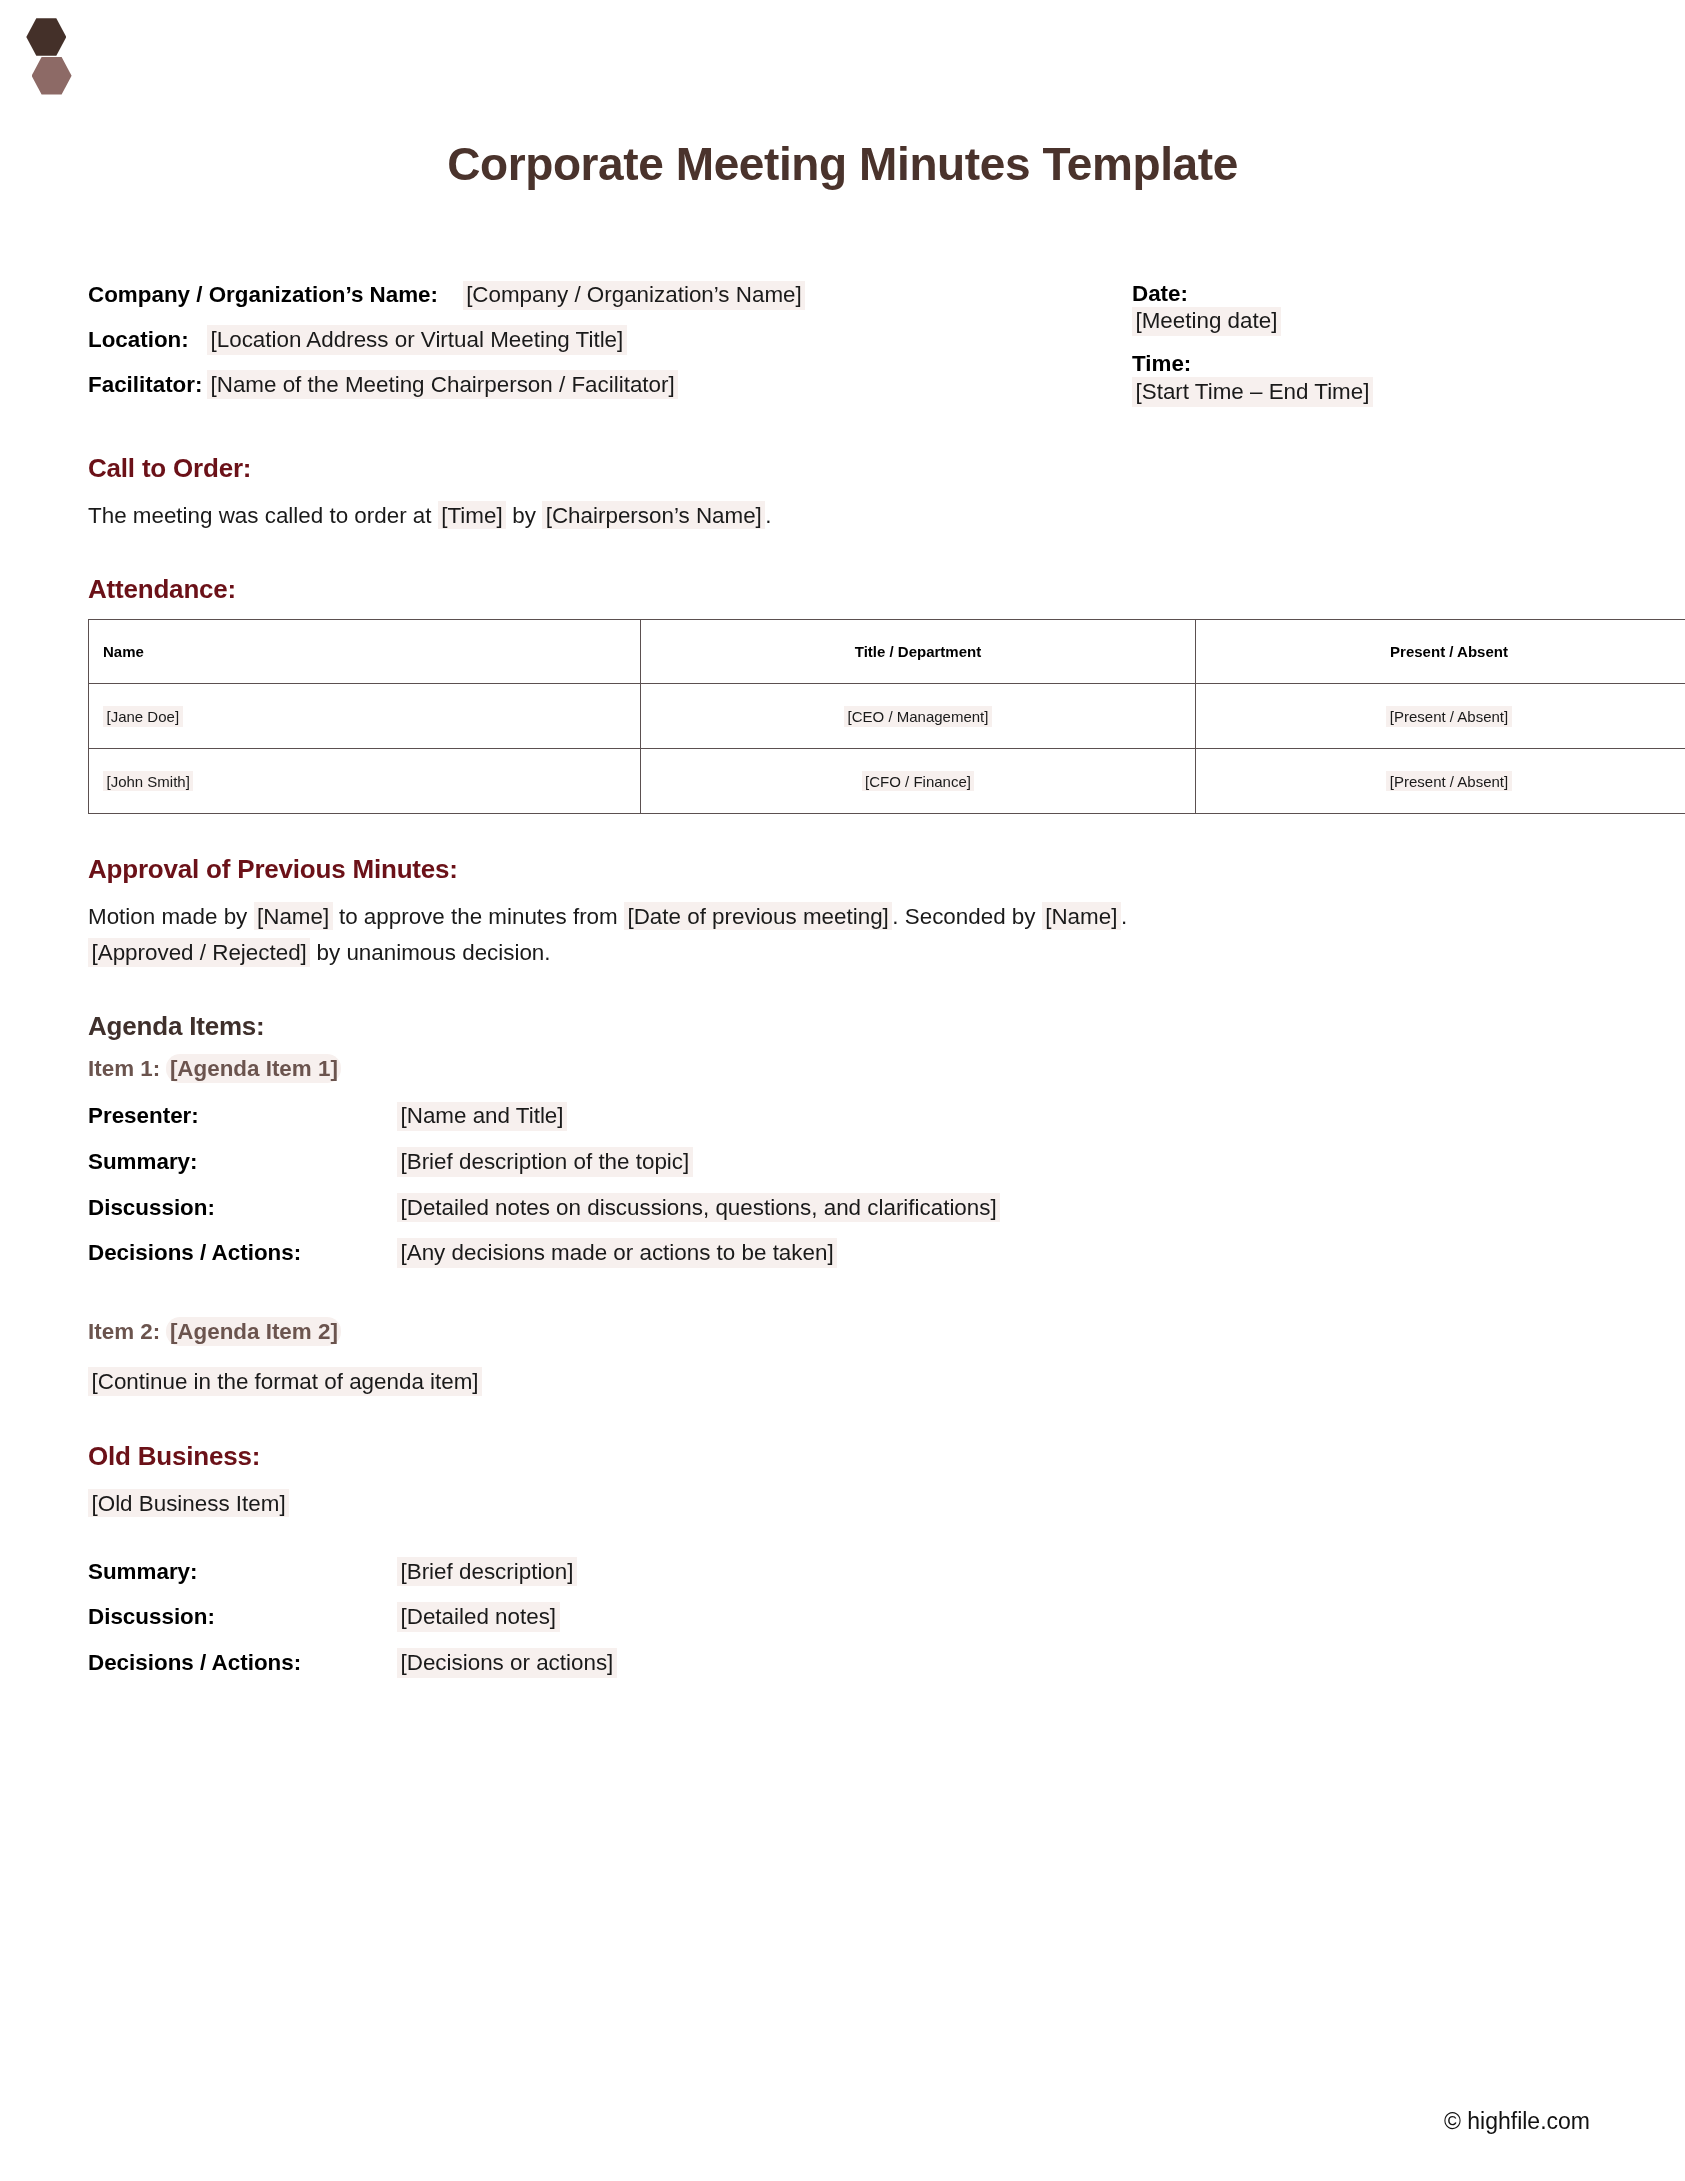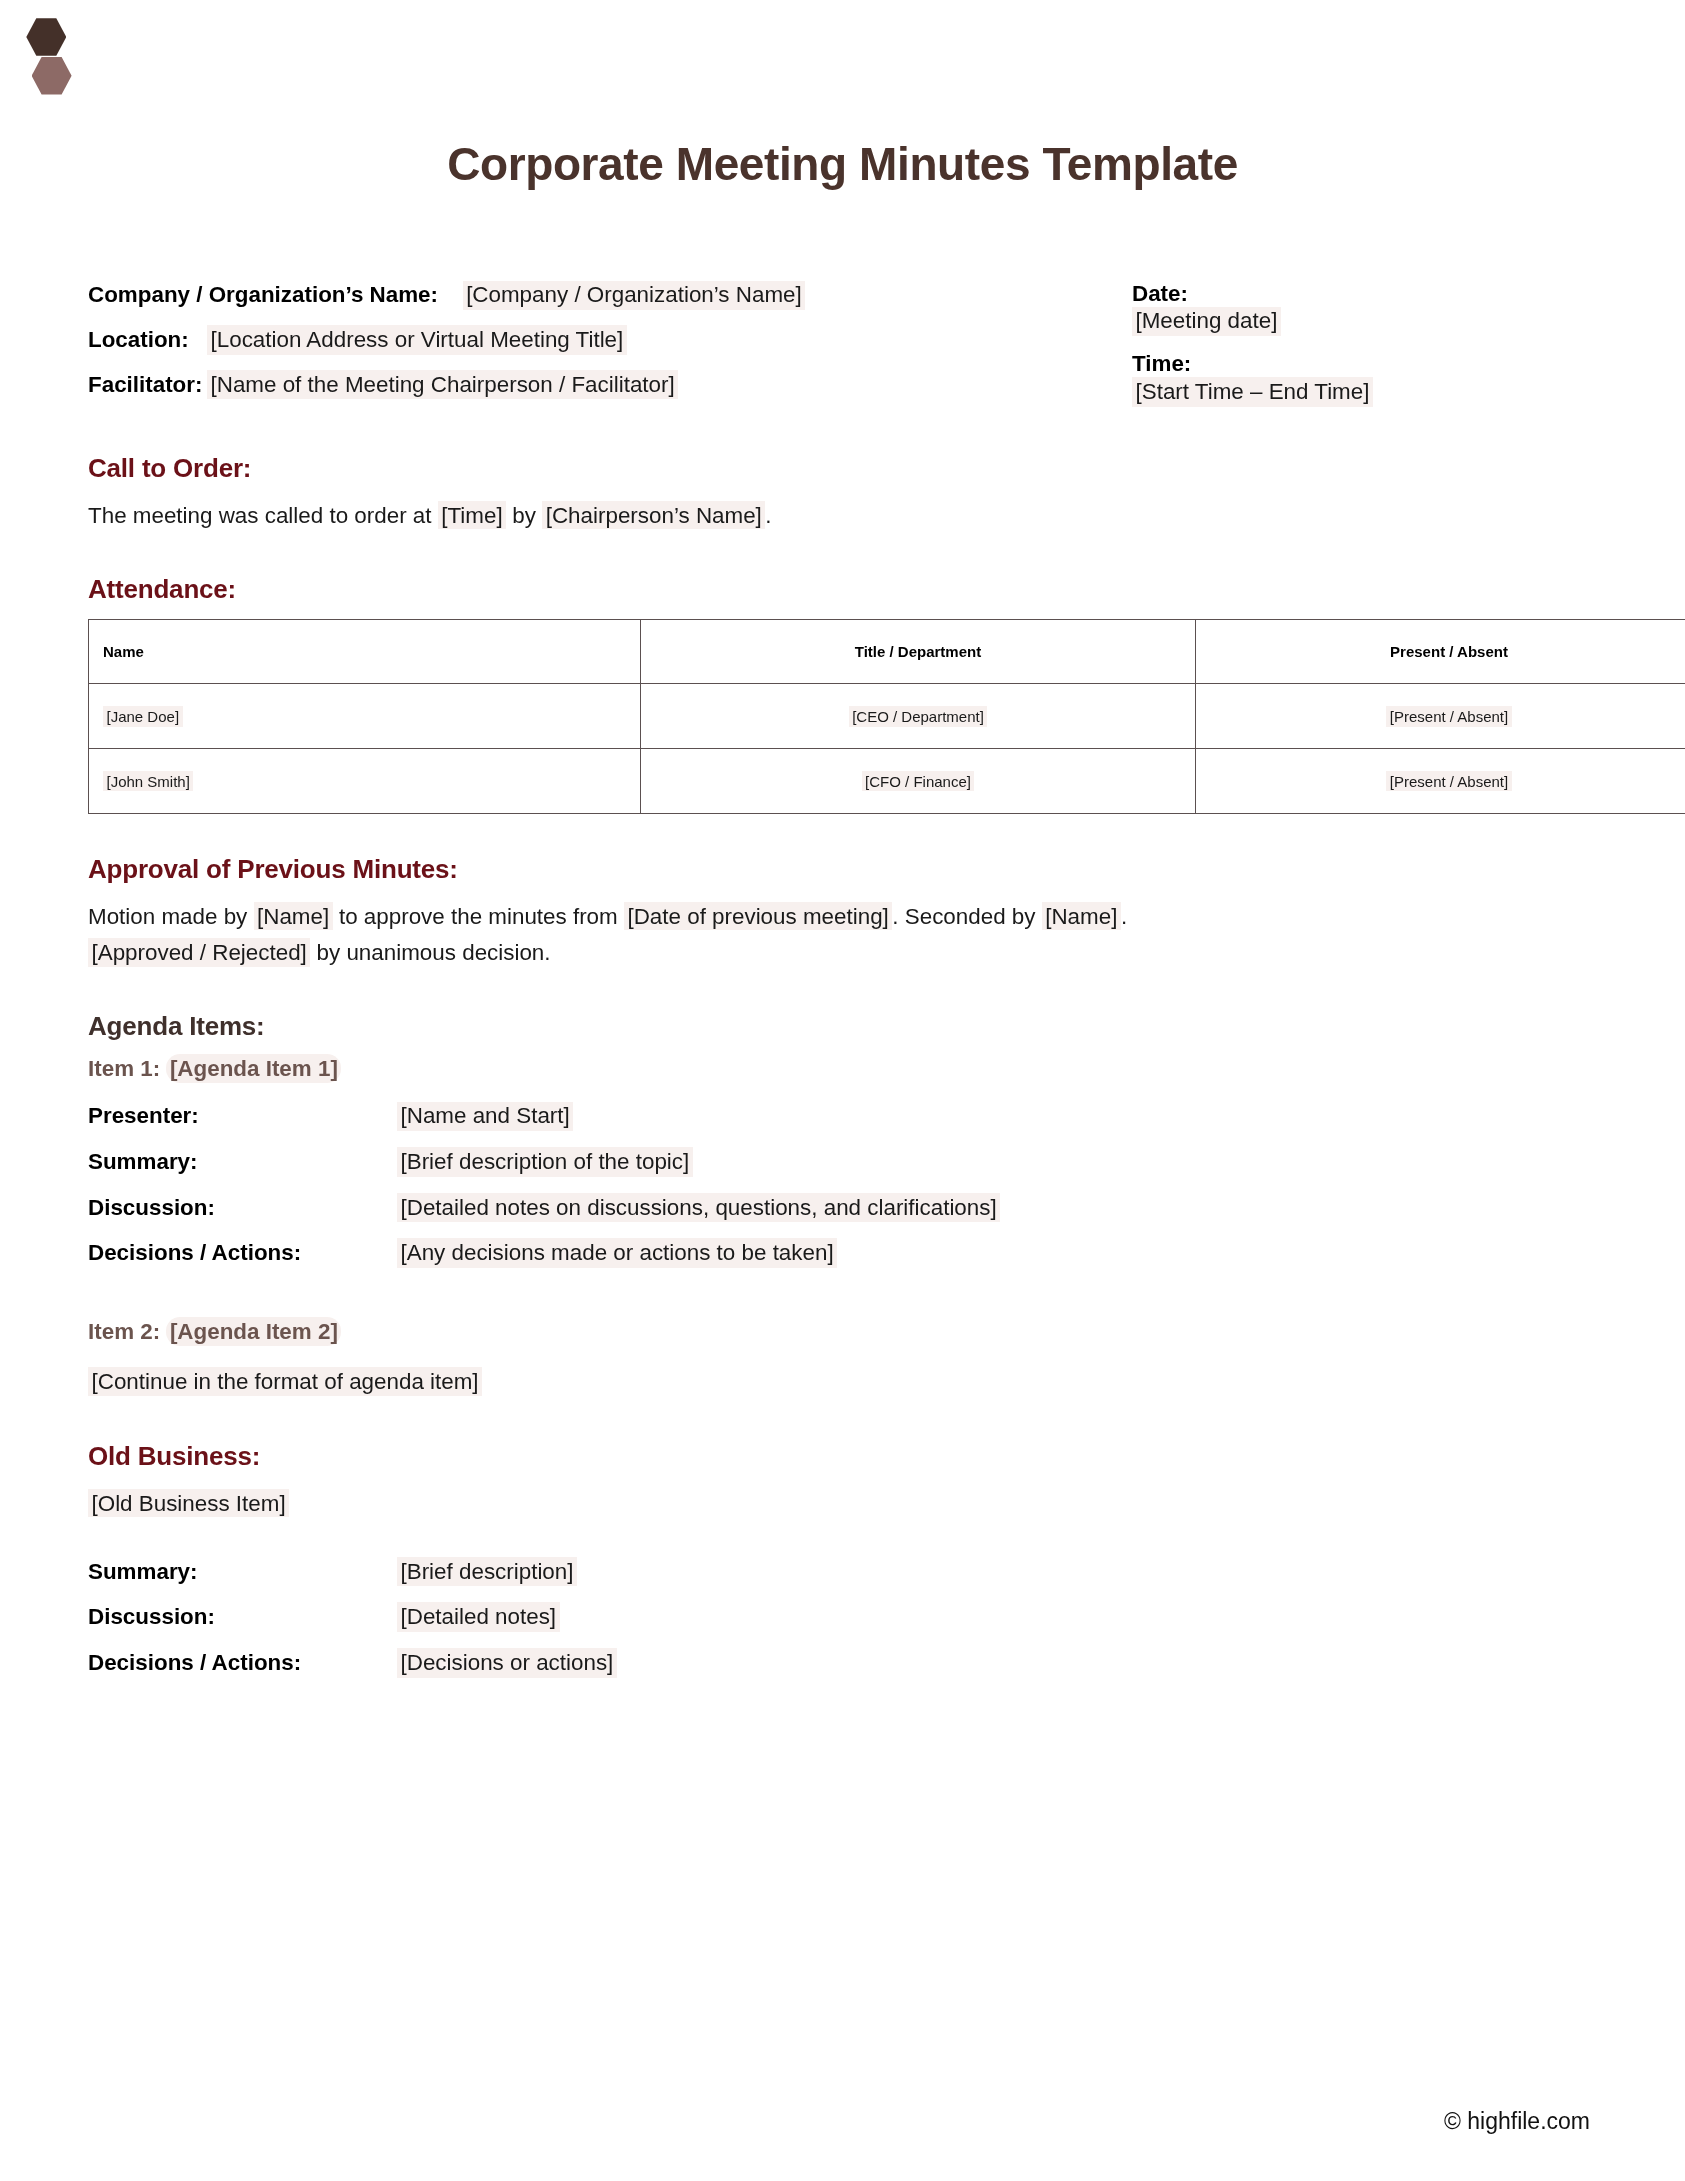--- a/index.html
+++ b/index.html
@@ -215,21 +215,21 @@
       <thead>
         <tr>
           <th class="col-name">Name</th>
           <th class="col-title">Title / Department</th>
           <th class="col-present">Present / Absent</th>
         </tr>
       </thead>
       <tbody>
         <tr>
           <td class="c-name"><span class="ph">[Jane Doe]</span></td>
-          <td class="c-title"><span class="ph">[CEO / Department]</span></td>
+          <td class="c-title"><span class="ph">[CEO / Management]</span></td>
           <td class="c-present"><span class="ph">[Present / Absent]</span></td>
         </tr>
         <tr>
           <td class="c-name"><span class="ph">[John Smith]</span></td>
           <td class="c-title"><span class="ph">[CFO / Finance]</span></td>
           <td class="c-present"><span class="ph">[Present / Absent]</span></td>
         </tr>
       </tbody>
     </table>
   </div>
@@ -239,21 +239,21 @@
     <p class="body-text"><span>Motion made by </span><span class="ph">[Name]</span><span> to approve the minutes from </span><span class="ph">[Date of previous meeting]</span><span>. Seconded by </span><span class="ph">[Name]</span><span>.</span><br><span class="ph">[Approved / Rejected]</span><span> by unanimous decision.</span></p>
   </div>
 
   <div class="block">
     <h2 class="section brown">Agenda Items:</h2>
 
     <p class="agenda-item-title"><span>Item 1: </span><span class="ph">[Agenda Item 1]</span></p>
 
     <div class="field-row">
       <span class="field-label">Presenter:</span>
-      <span class="ph">[Name and Start]</span>
+      <span class="ph">[Name and Title]</span>
     </div>
     <div class="field-row">
       <span class="field-label">Summary:</span>
       <span class="ph">[Brief description of the topic]</span>
     </div>
     <div class="field-row">
       <span class="field-label">Discussion:</span>
       <span class="ph">[Detailed notes on discussions, questions, and clarifications]</span>
     </div>
     <div class="field-row">

